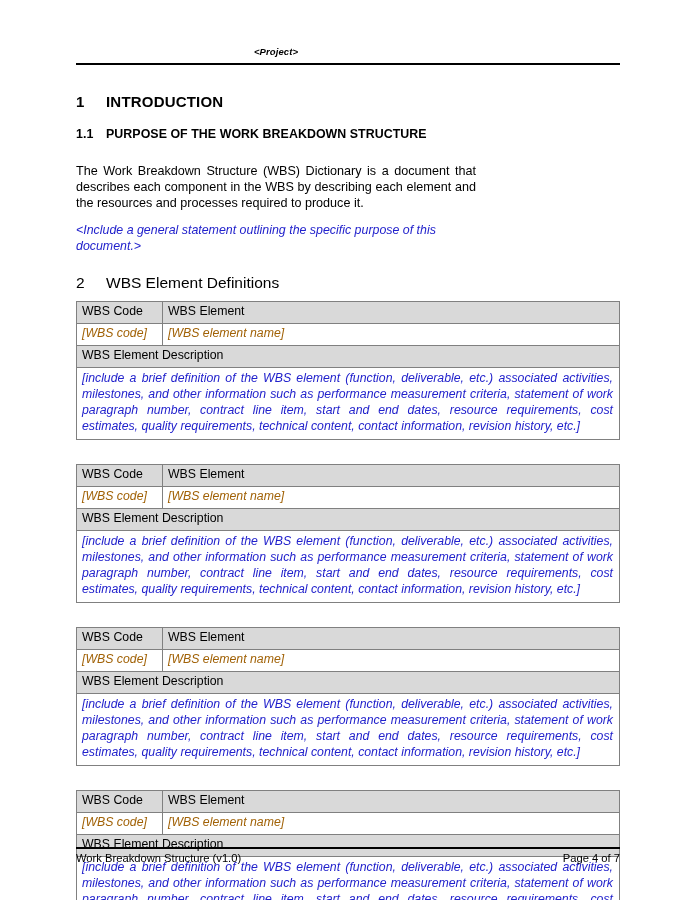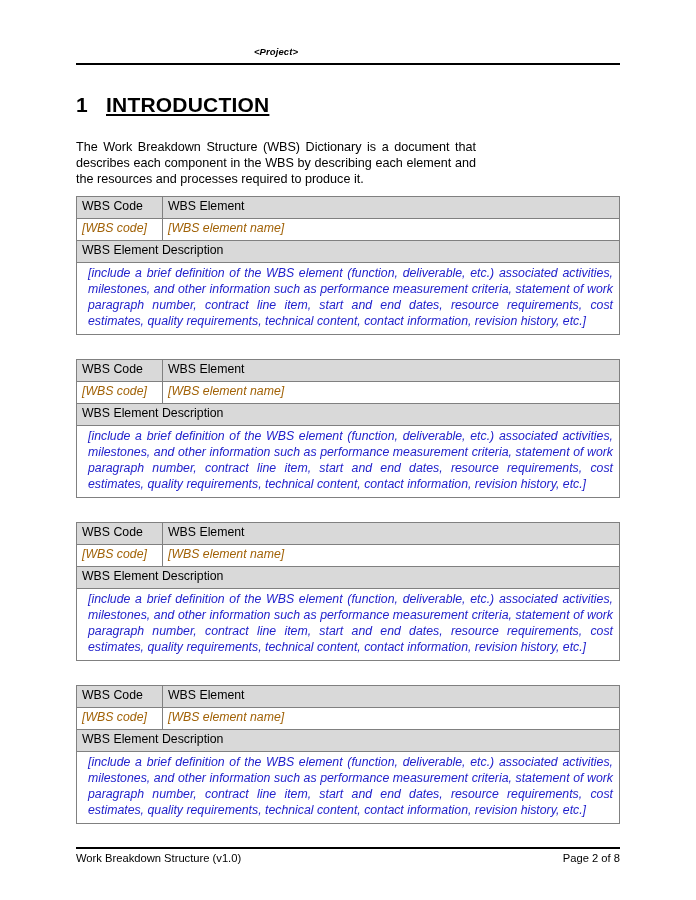--- a/index.html
+++ b/index.html
@@ -38,25 +38,24 @@
     display: inline-block;
   }
   .header-rule {
     margin-top: 4px;
     border-top: 2.6px solid #000;
     width: 544px;
   }
 
   
   h1.sec {
-    font-size: 21px;
+    font-size: 15px;
     font-weight: bold;
     margin: 28px 0 0 0;
     letter-spacing: 0.2px;
-    text-decoration: underline;
   }
   h1.sec .num { display: inline-block; width: 30px; }
 
   h2.sub {
     font-size: 12.4px;
     font-weight: bold;
     margin: 17px 0 0 0;
     letter-spacing: 0.05px;
   }
   h2.sub .num { display: inline-block; width: 30px; }
@@ -108,21 +107,21 @@
   .wbs-table td.val {
     background: #ffffff;
     color: #a16207;
     font-style: italic;
   }
   .wbs-table td.desc {
     background: #ffffff;
     color: #2222cc;
     font-style: italic;
     text-align: justify;
-    padding: 3px 6px 4px 11px;
+    padding: 3px 6px 4px 5px;
     line-height: 1.3;
   }
   .col-code { width: 86px; }
 
   
   .doc-footer {
     position: absolute;
     left: 76px;
     bottom: 36px;
     width: 544px;
@@ -153,24 +152,31 @@
 
   <div class="doc-header">
     <span class="proj">&lt;Project&gt;</span>
   </div>
   <div class="header-rule"></div>
 
   <h1 class="sec">
     <span class="num">1</span><span>INTRODUCTION</span>
   </h1>
 
+  <h2 class="sub">
+    <span class="num">1.1</span><span>PURPOSE OF THE WORK BREAKDOWN STRUCTURE</span>
+  </h2>
 
   <p class="body">The Work Breakdown Structure (WBS) Dictionary is a document that describes each component in the WBS by describing each element and the resources and processes required to produce it.</p>
 
-
+  <p class="placeholder">&lt;Include a general statement outlining the specific purpose of this document.&gt;</p>
+
+  <h1 class="sec2">
+    <span class="num">2</span><span>WBS Element Definitions</span>
+  </h1>
 
   <table class="wbs-table">
     <colgroup>
         <col class="col-code">
         <col>
       </colgroup>
     <tbody>
       <tr>
         <td class="hdr">WBS Code</td>
         <td class="hdr">WBS Element</td>
@@ -254,17 +260,17 @@
       <tr>
         <td class="desc" colspan="2">[include a brief definition of the WBS element (function, deliverable, etc.) associated activities, milestones, and other information such as performance measurement criteria, statement of work paragraph number, contract line item, start and end dates, resource requirements, cost estimates, quality requirements, technical content, contact information, revision history, etc.]</td>
       </tr>
     </tbody>
   </table>
 
   <div class="doc-footer">
     <div class="footer-rule"></div>
     <div class="footer-row">
       <span>Work Breakdown Structure (v1.0)</span>
-      <span>Page 2 of 8</span>
+      <span>Page 4 of 7</span>
     </div>
   </div>
 
 </div>
 
 </body></html>

